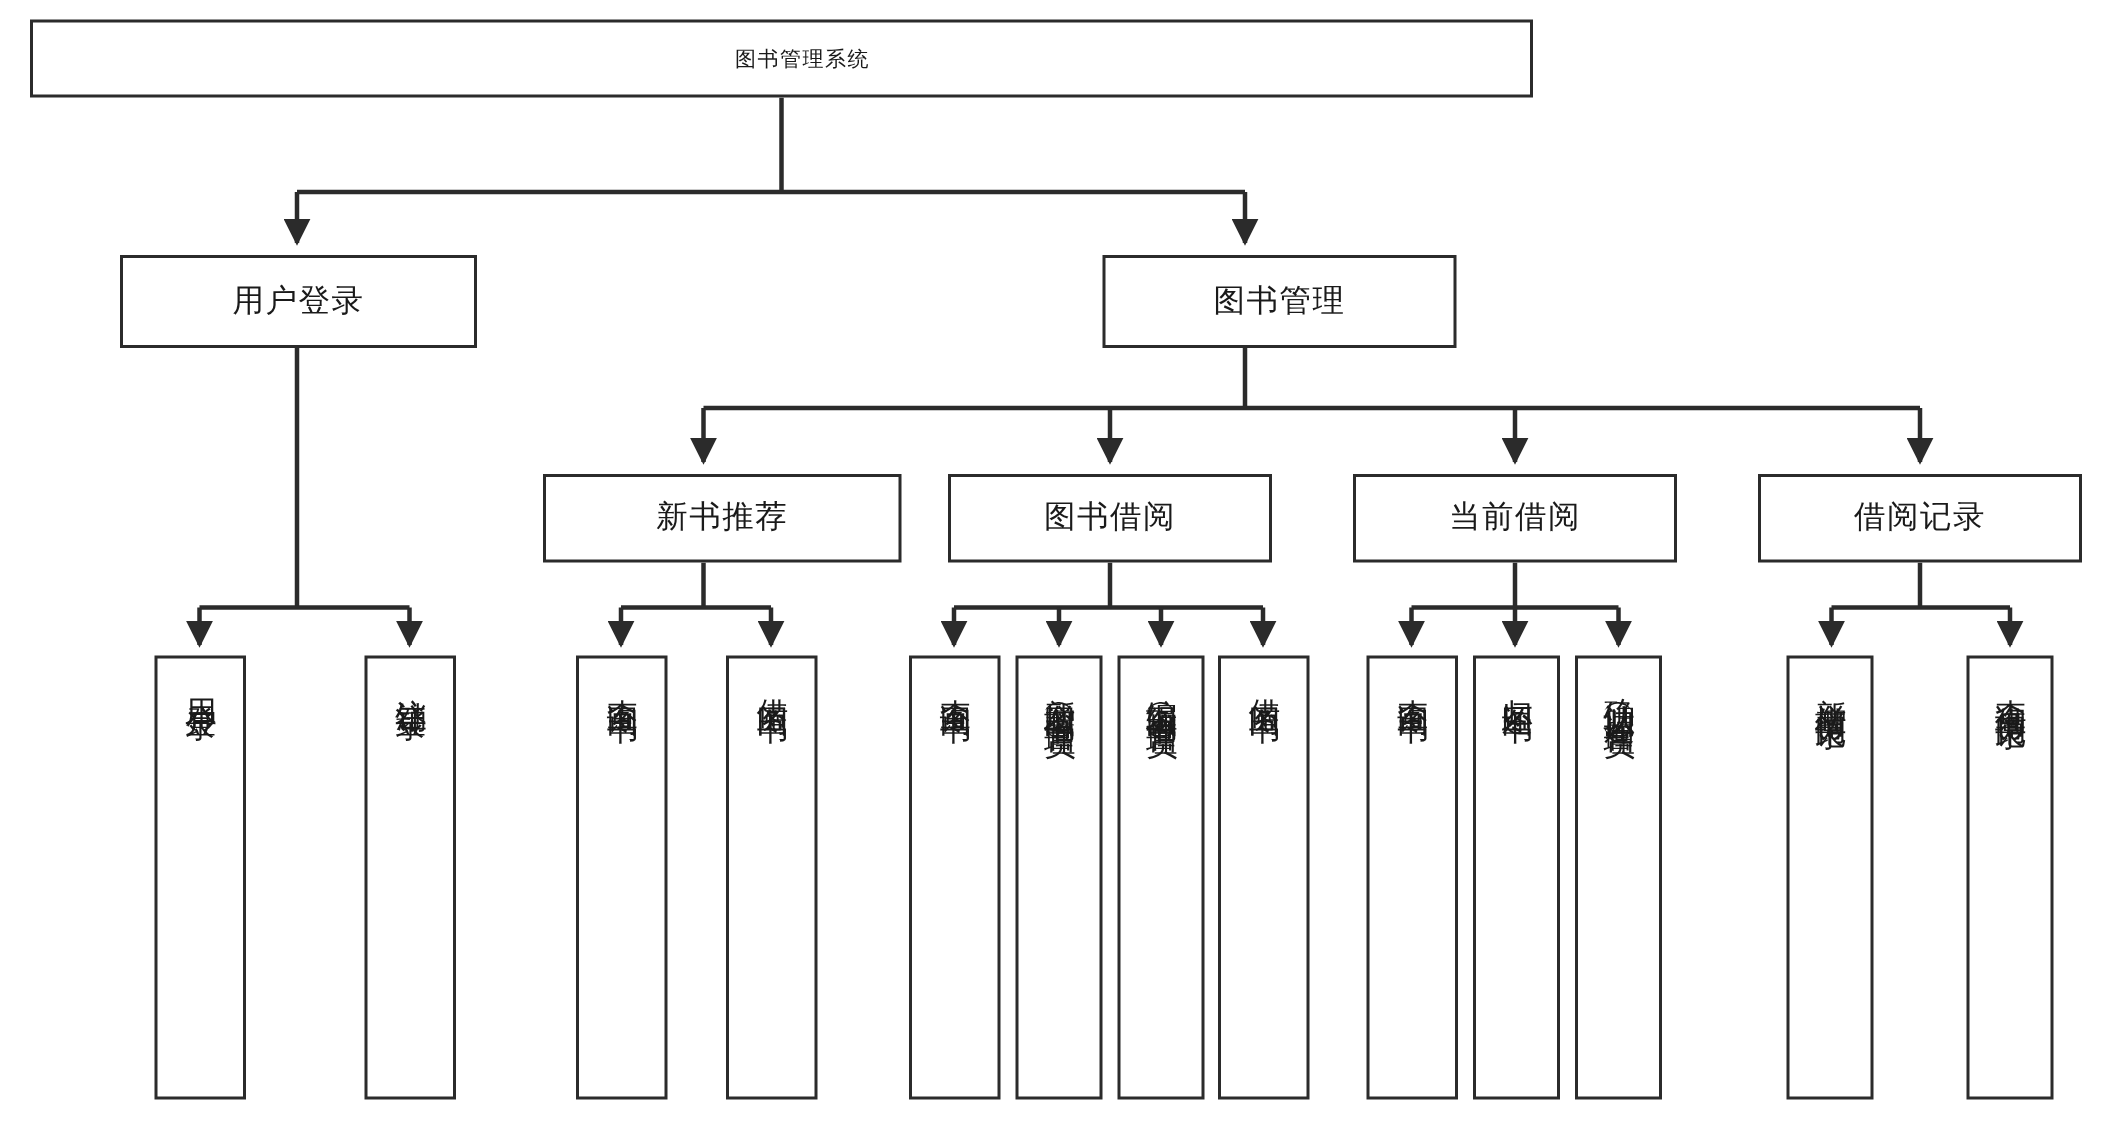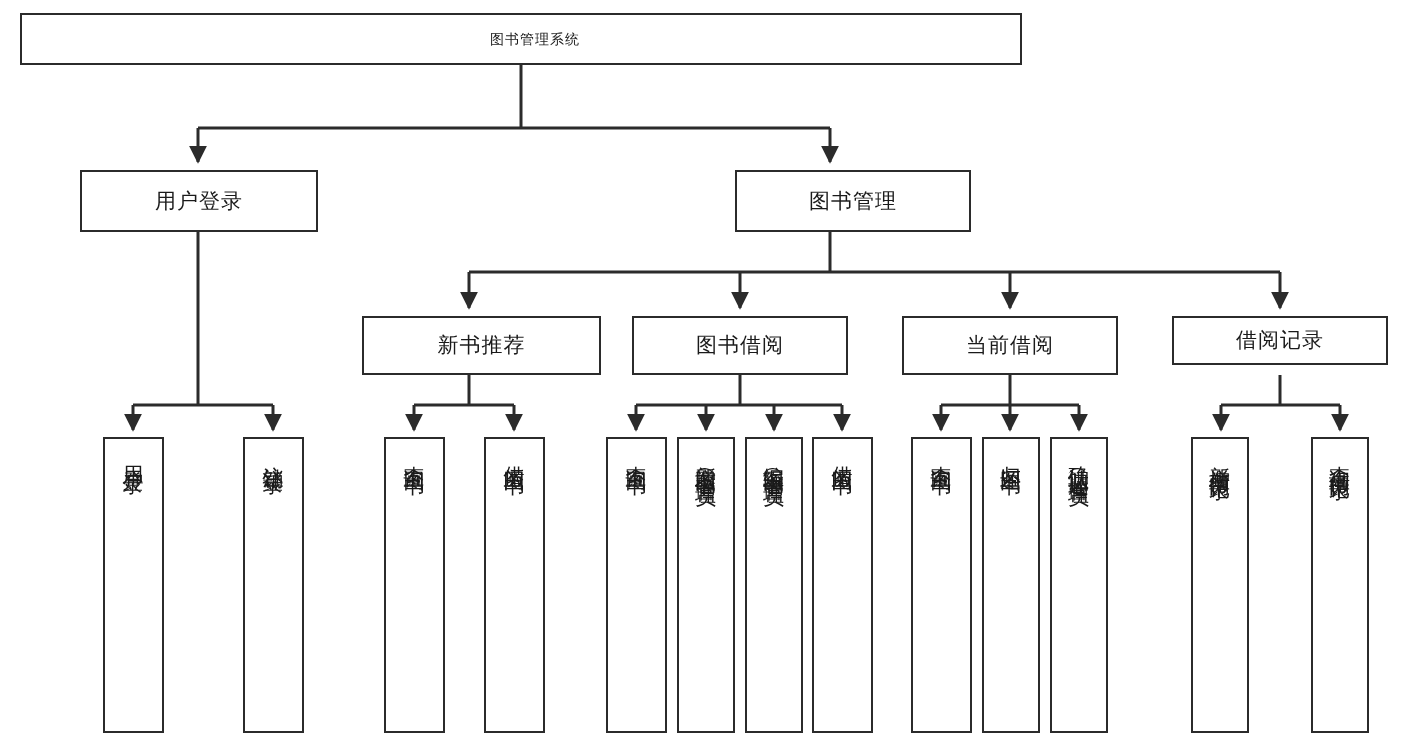--- a/index.html
+++ b/index.html
@@ -118,21 +118,21 @@
 
   <div class="node" style="left:362px;top:316px;width:239px;height:59px;">
     <span class="lbl">新书推荐</span>
   </div>
   <div class="node" style="left:632px;top:316px;width:216px;height:59px;">
     <span class="lbl">图书借阅</span>
   </div>
   <div class="node" style="left:902px;top:316px;width:216px;height:59px;">
     <span class="lbl">当前借阅</span>
   </div>
-  <div class="node" style="left:1172px;top:316px;width:216px;height:49px;">
+  <div class="node" style="left:1172px;top:316px;width:216px;height:59px;">
     <span class="lbl">借阅记录</span>
   </div>
 
   <div class="node vert" style="left:103px;top:437px;width:61px;height:296px;">
     <span class="lbl">用户登录</span>
   </div>
   <div class="node vert" style="left:243px;top:437px;width:61px;height:296px;">
     <span class="lbl">注销登录</span>
   </div>
 

